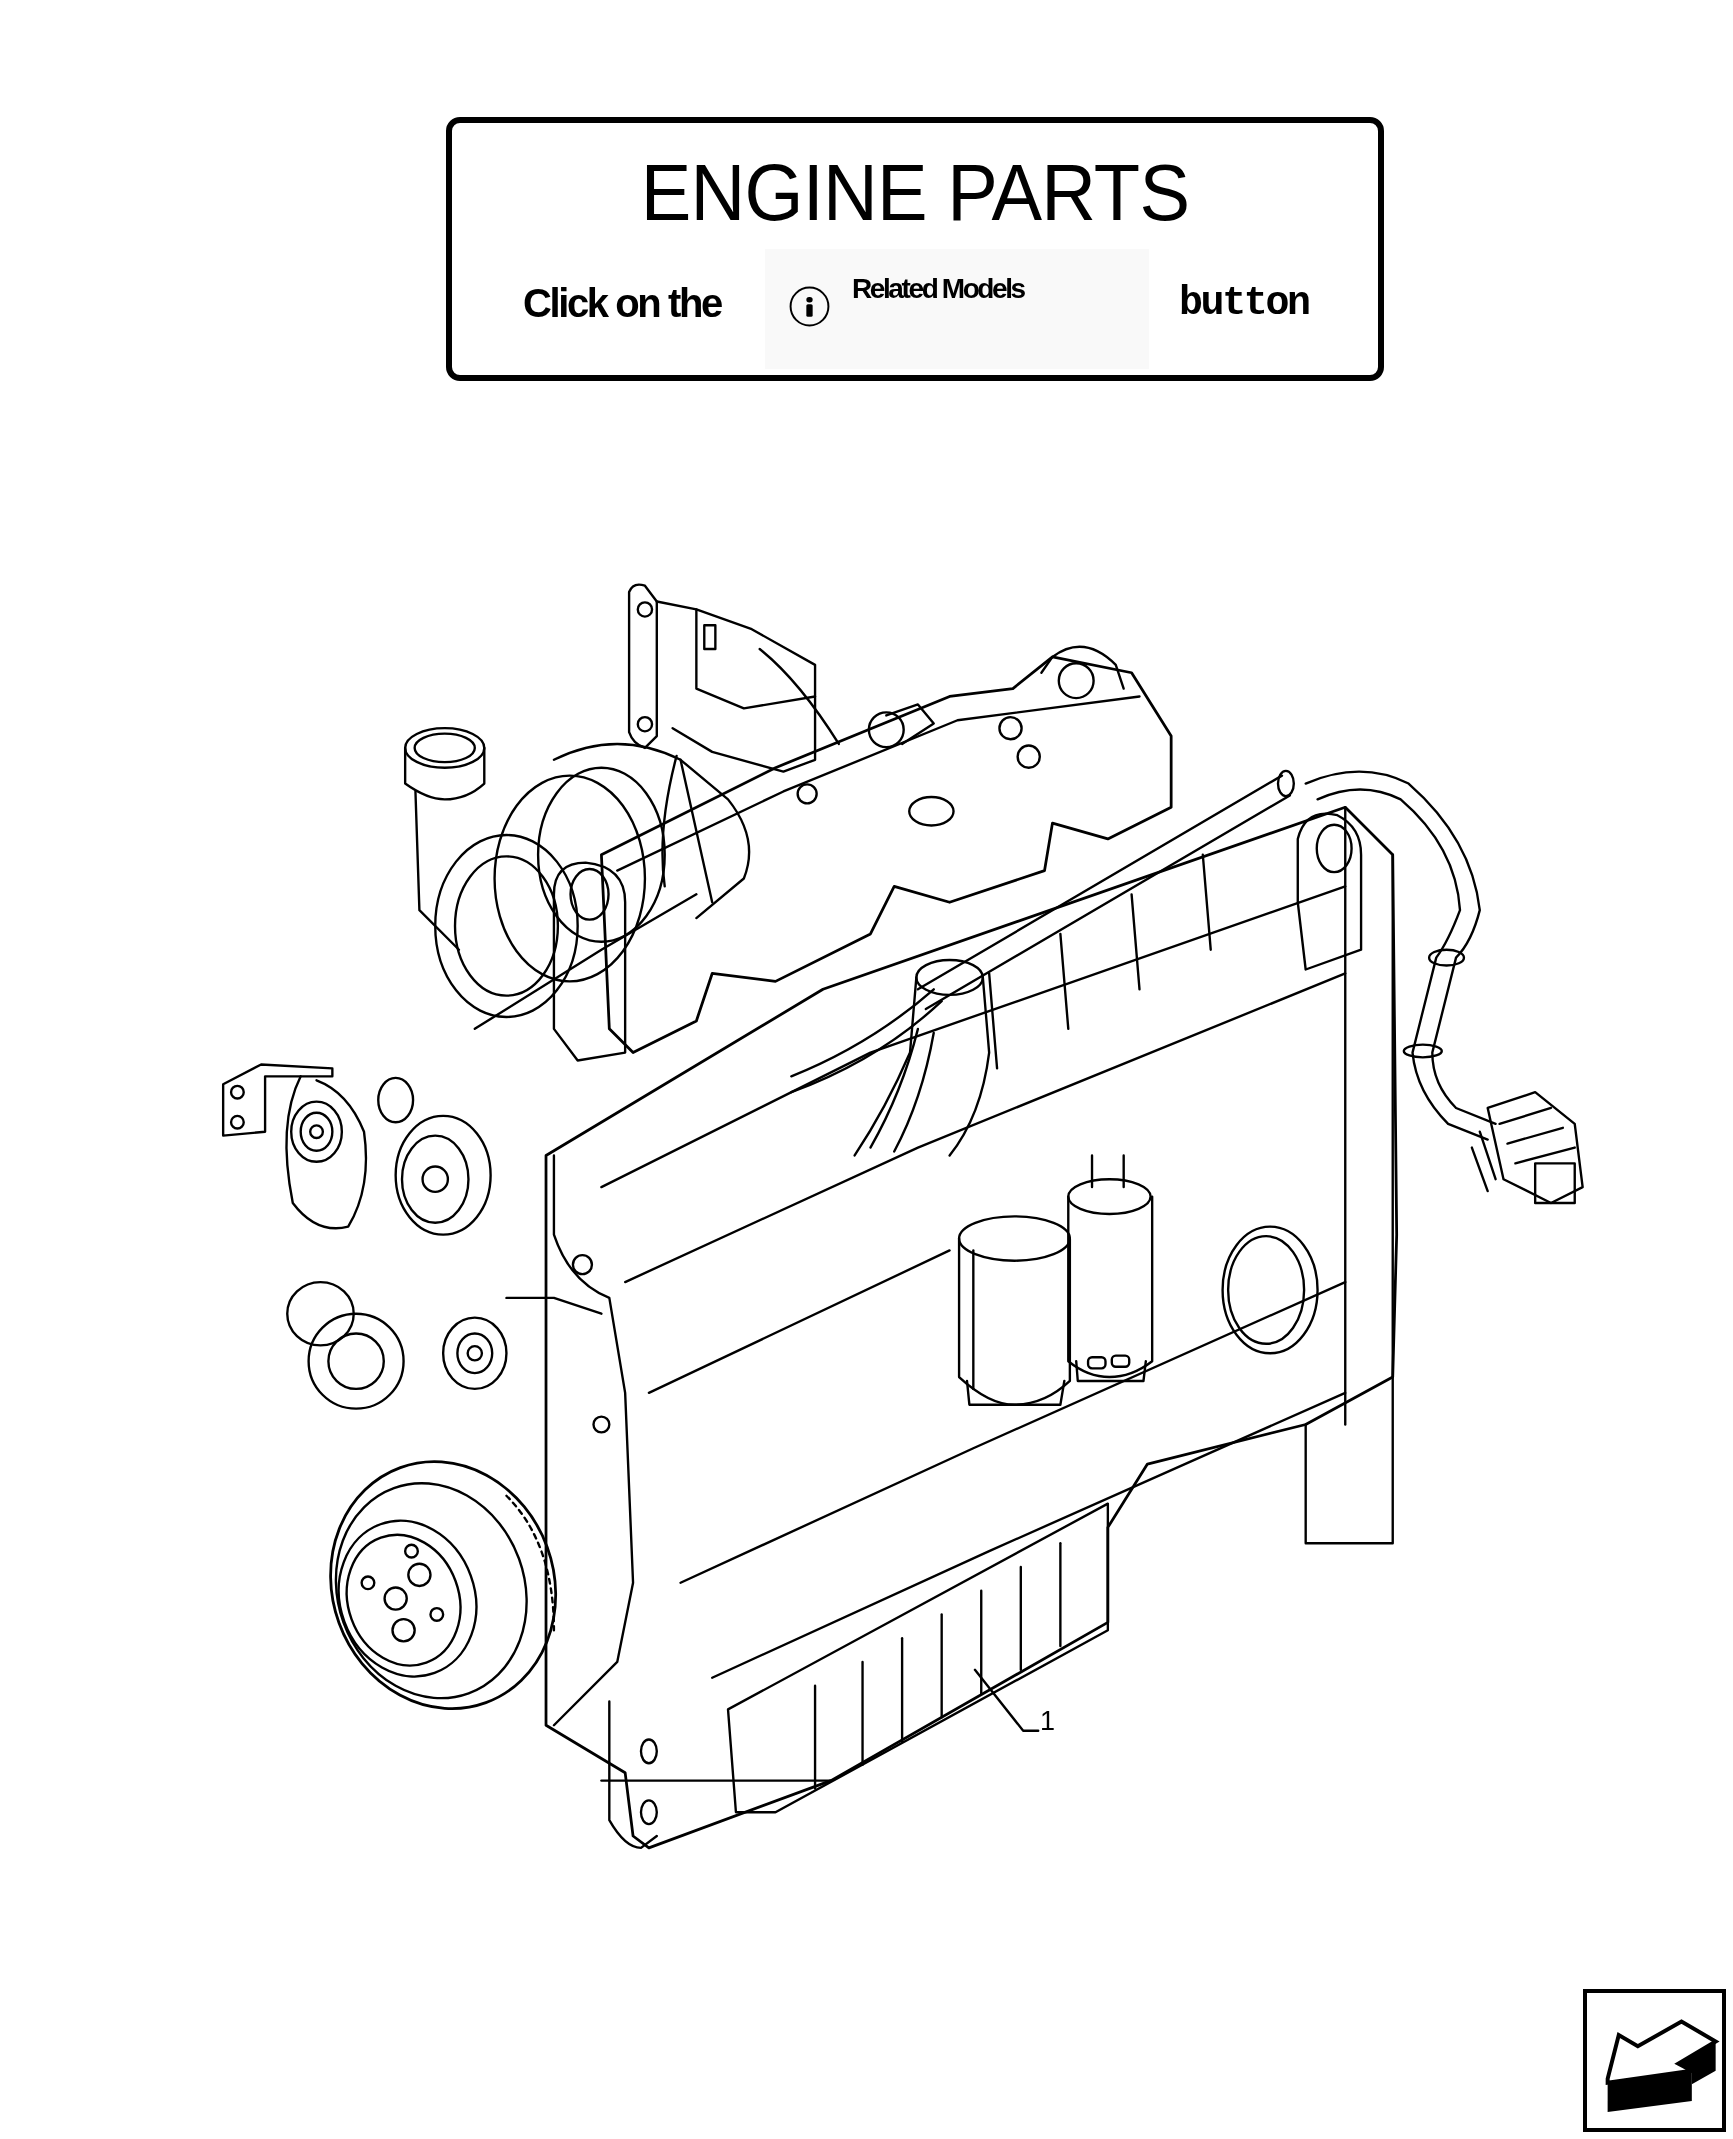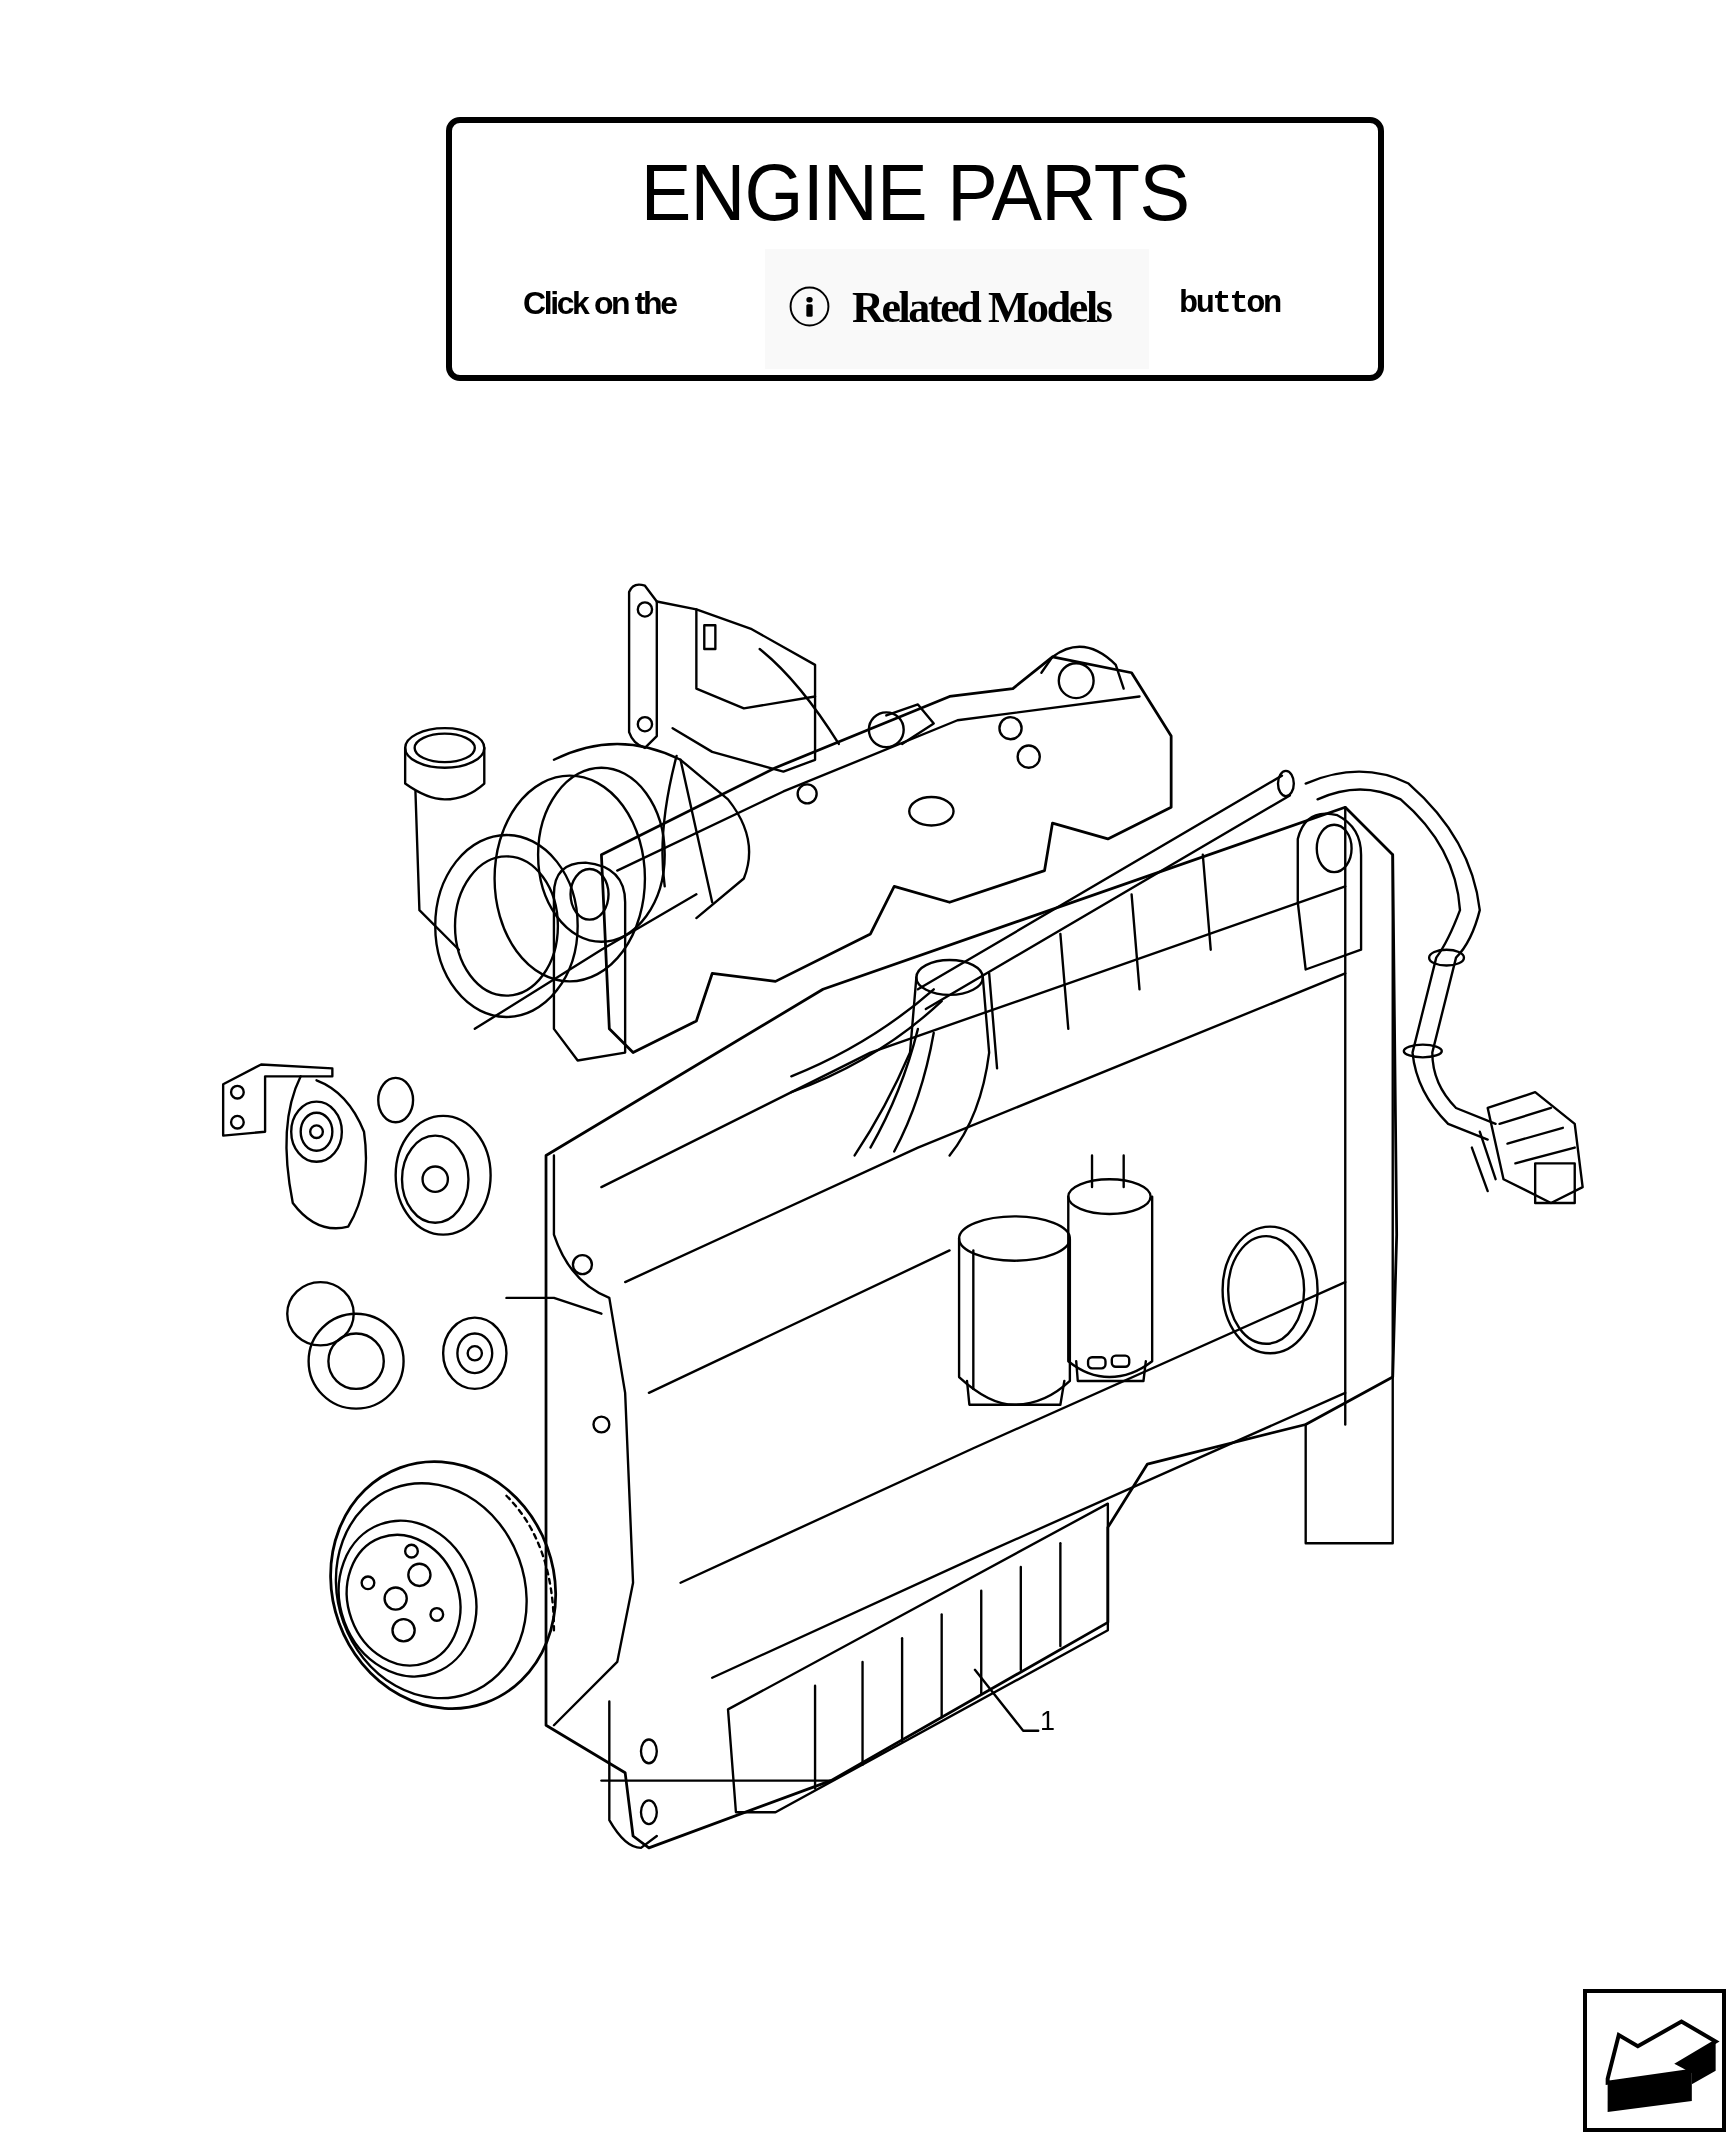--- a/index.html
+++ b/index.html
@@ -9,33 +9,33 @@
     position: absolute; left: 446px; top: 117px; width: 926px; height: 252px;
     border: 6.3px solid #000; border-radius: 14px; background: #fff;
   }
   .title {
     position: absolute; left: 0; right: 0; top: 30px; text-align: center;
     font-size: 79px; line-height: 79px; font-weight: 400; letter-spacing: -0.8px;
     transform: scaleX(0.96);
   }
   .instruction { position: absolute; left: 0; top: 120px; width: 926px; height: 120px; }
   .instr-text {
-    position: absolute; top: 35px; font-size: 32px; line-height: 51px; font-weight: 700;
+    position: absolute; top: 35px; font-size: 40px; line-height: 51px; font-weight: 700;
     letter-spacing: -2.4px; white-space: nowrap;
   }
   .instr-pre { left: 71px; }
   .instr-post { left: 727px; font-family: Liberation Mono, monospace; }
   .related-btn {
     position: absolute; left: 313px; top: 6.3px; width: 384px; height: 120px;
     background: #f9f9f9; cursor: pointer;
   }
   .info-icon { position: absolute; left: 24px; top: 37px; width: 41px; height: 41px; }
   .related-label {
-    position: absolute; left: 87px; top: 33px; font-size: 44px; line-height: 51px;
-    font-weight: 700; letter-spacing: -2.4px; white-space: nowrap; font-family: Liberation Serif, serif;
+    position: absolute; left: 87px; top: 14px; font-size: 28px; line-height: 51px;
+    font-weight: 700; letter-spacing: -2.4px; white-space: nowrap;
   }
   .drawing { position: absolute; left: 0; top: 0; width: 1733px; height: 2140px; }
   .callout-label {
     position: absolute; left: 1040px; top: 1707px; font-size: 27px; line-height: 28.5px;
     font-weight: 400;
   }
   .nav-button {
     position: absolute; left: 1583px; top: 1989px; width: 135px; height: 135px;
     border: 4.7px solid #000; background: #fff; cursor: pointer;
   }

